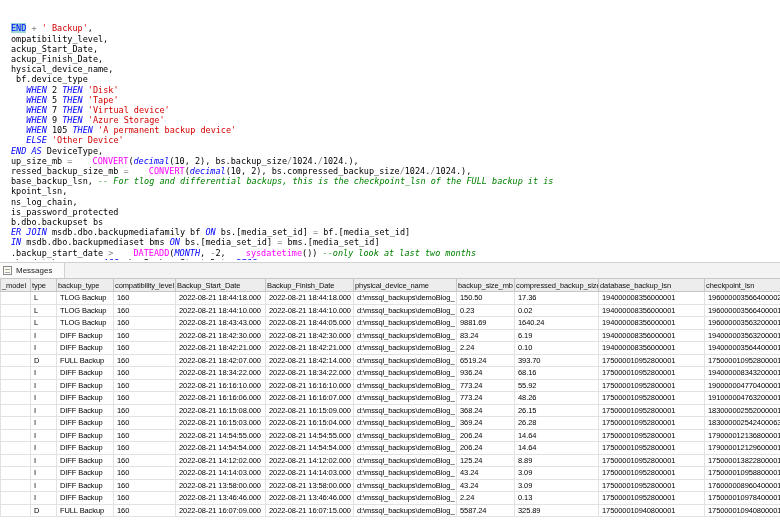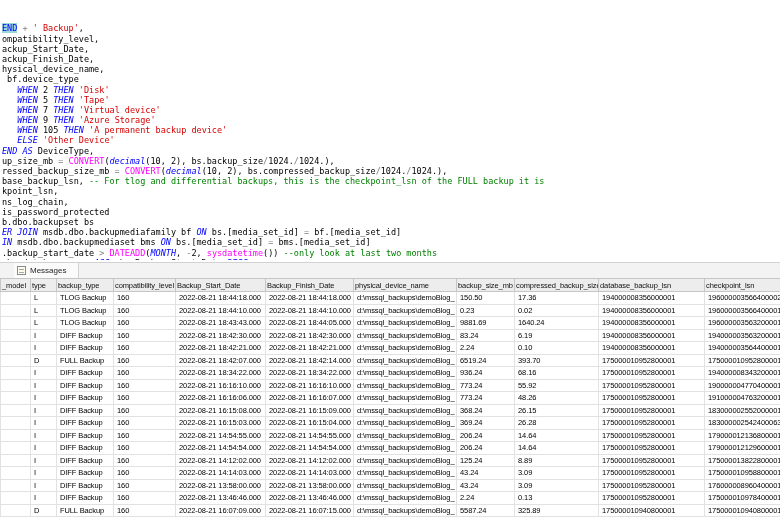--- a/index.html
+++ b/index.html
@@ -1,36 +1,36 @@
 <!DOCTYPE html>
 <html><head>
 <meta charset="utf-8">
 <style>
   html,body {margin:0; padding:0; background:#fff;}
   .screen {position:relative; width:780px; height:520px; overflow:hidden; background:#ffffff;
            font-family:"Liberation Sans", sans-serif;}
 
   
   .editor {position:absolute; top:0; left:0; width:780px; height:260px; overflow:hidden;
-           padding:3px 0 0 2px; box-sizing:border-box; background:#ffffff;
+           padding:3px 0 0 11px; box-sizing:border-box; background:#ffffff;
            font-family:"DejaVu Sans Mono", monospace; font-size:8.5px; line-height:10.2px;
            white-space:pre; color:#000;}
   .code-line {height:10.2px;}
   .tk-p  {color:#000000;}
   .tk-k  {color:#0000ff;font-style:italic;}
   .tk-khl{color:#0000ff; background:#9cd8d8;}
   .tk-s  {color:#d40000;}
-  .tk-c  {color:#008000;}
-  .tk-f  {color:#ff00ff;}
+  .tk-c  {color:#008000;font-style:italic;}
+  .tk-f  {color:#ff00ff;margin-left:15px;}
   .tk-o  {color:#808080;}
 
   
   .tabstrip {position:absolute; top:262px; left:0; width:780px; height:16px;
              background:#f3f3f3; border-top:1px solid #d2d2d2; box-sizing:border-box;
-             display:flex; align-items:stretch; font-size:8px; color:#1e1e1e;padding-left:14px;}
+             display:flex; align-items:stretch; font-size:8px; color:#1e1e1e;}
   .tab {display:flex; align-items:center; gap:4px; padding:0 12px 0 3px;
         background:#fbfbfb; border-right:1px solid #d2d2d2;}
   .msg-icon {width:9px; height:9px; box-sizing:border-box; border:1px solid #8a8a8a;
              background:#fffbe8; position:relative; flex:0 0 auto;}
   .msg-icon::before, .msg-icon::after {content:""; position:absolute; left:1px; right:1px;
              height:1px; background:#9aa7c0;}
   .msg-icon::before {top:2px;} .msg-icon::after {top:5px;}
 
   
   .grid {position:absolute; top:278px; left:0; width:794px; height:242px; overflow:hidden;}

